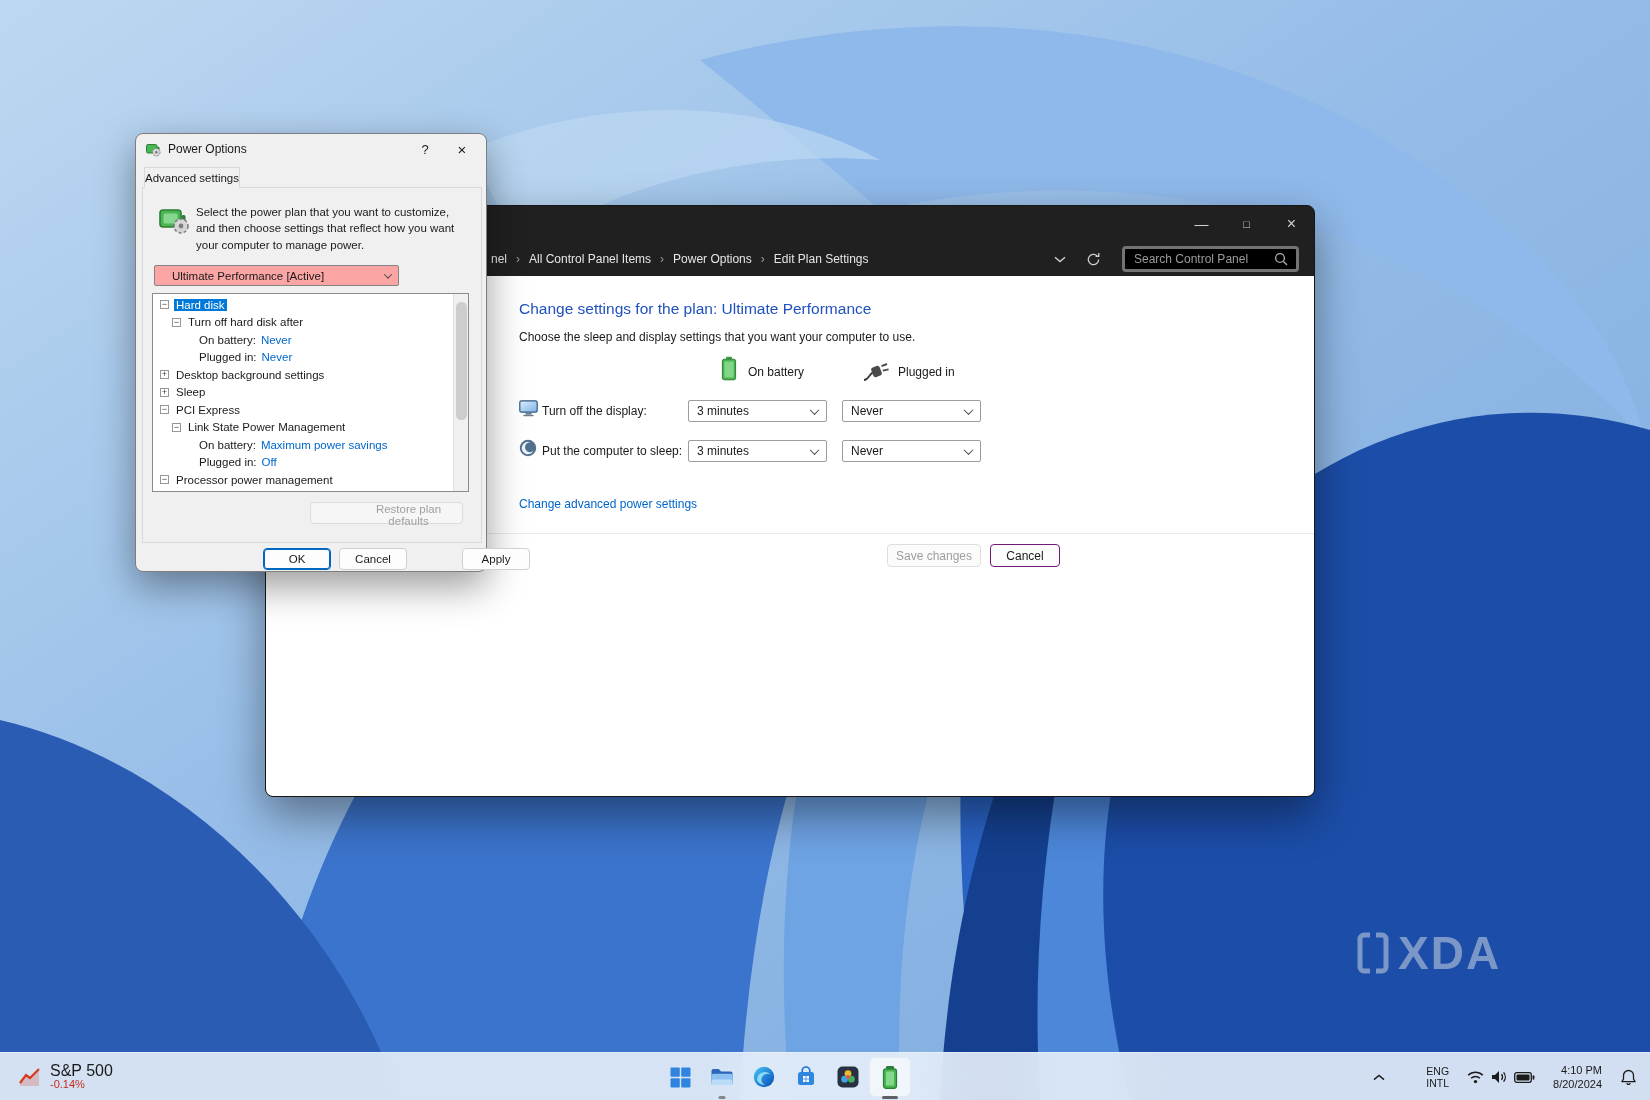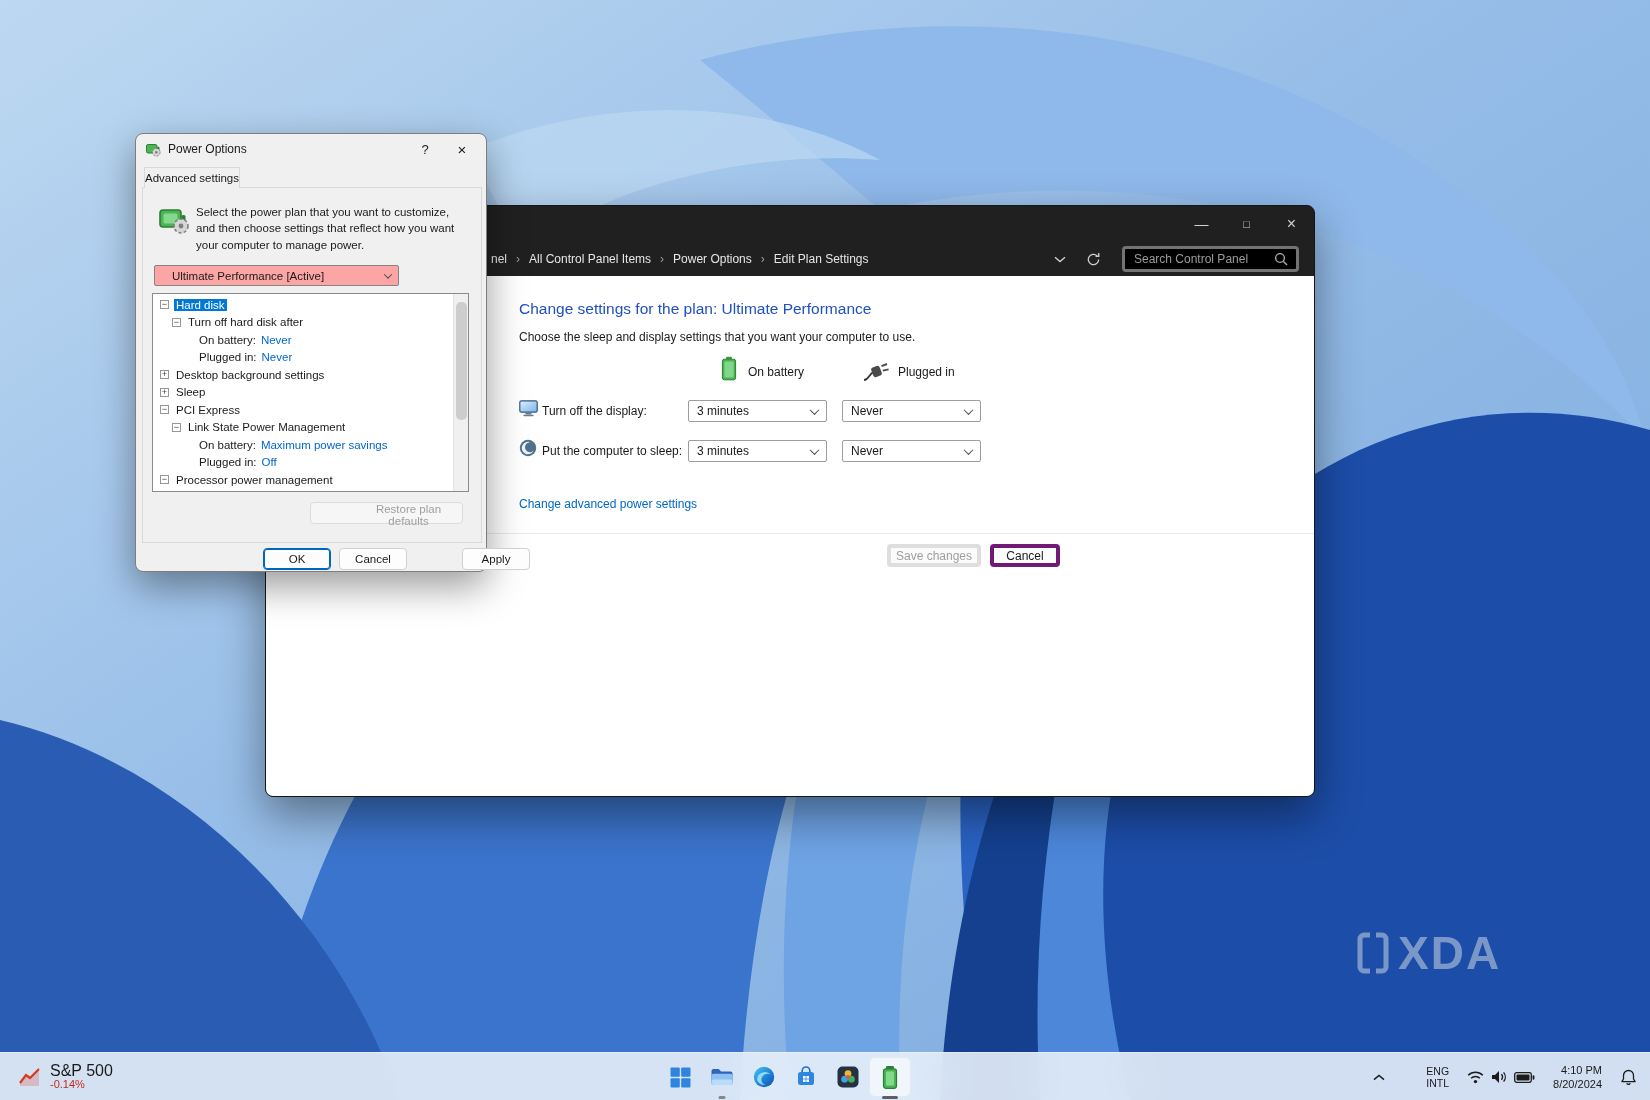--- a/index.html
+++ b/index.html
@@ -32,21 +32,21 @@
   .cp-heading{position:absolute;left:253px;top:24px;font-size:15.5px;font-weight:400;color:#1f50c0;}
   .cp-sub{position:absolute;left:253px;top:54px;font-size:12px;}
   .colhead{position:absolute;font-size:12px;}
   .rowlabel{position:absolute;font-size:12px;}
   .icon-abs{position:absolute;}
   .cp-select{position:absolute;width:139px;height:22px;background:#fff;border:1px solid #9d9d9d;border-radius:2px;display:flex;align-items:center;font-size:12px;padding-left:8px;cursor:default;}
   .cp-select .caret{margin-left:auto;margin-right:8px;}
   .caret{width:7px;height:7px;border-right:1.5px solid #4a4a4a;border-bottom:1.5px solid #4a4a4a;transform:rotate(45deg) translate(-1px,-1px);flex:none;}
   .cp-link{position:absolute;left:253px;top:221px;font-size:12px;color:#0066cc;cursor:pointer;}
   .cp-divider{position:absolute;left:0;right:0;top:257px;height:1px;background:#e9e9e9;}
-  .cp-btn{position:absolute;height:23px;font-size:12px;font-family:inherit;background:#fdfdfd;border:4px solid #701a75;border-radius:4px;color:#1a1a1a;}
+  .cp-btn{position:absolute;height:23px;font-size:12px;font-family:inherit;background:#fdfdfd;border:1px solid #701a75;border-radius:4px;color:#1a1a1a;}
   .cp-btn.disabled{color:#9e9e9e;background:#fbfbfb;border-color:#dedede;}
 
   
   .po-dlg{position:absolute;left:135px;top:133px;width:352px;height:439px;background:#f0f0f0;border:1px solid #7e7e7e;border-radius:8px;box-shadow:0 14px 38px rgba(0,0,0,0.4);z-index:20;font-size:11.5px;}
   .po-title{position:absolute;left:0;top:0;right:0;height:30px;display:flex;align-items:center;padding:0 9px;gap:7px;font-size:12px;}
   .po-title .spacer{flex:1;}
   .po-tbtn{width:30px;height:22px;display:flex;align-items:center;justify-content:center;font-size:13px;color:#1a1a1a;border-radius:4px;}
   .po-tab{position:absolute;left:8px;top:33px;height:21px;padding:0 0;background:#f0f0f0;border:1px solid #d9d9d9;border-bottom:none;display:flex;align-items:center;z-index:3;font-size:11.5px;}
   .po-page{position:absolute;left:6px;top:53px;width:340px;height:356px;border:1px solid #d9d9d9;z-index:2;}
   .po-info-icon{position:absolute;left:15px;top:15px;}

